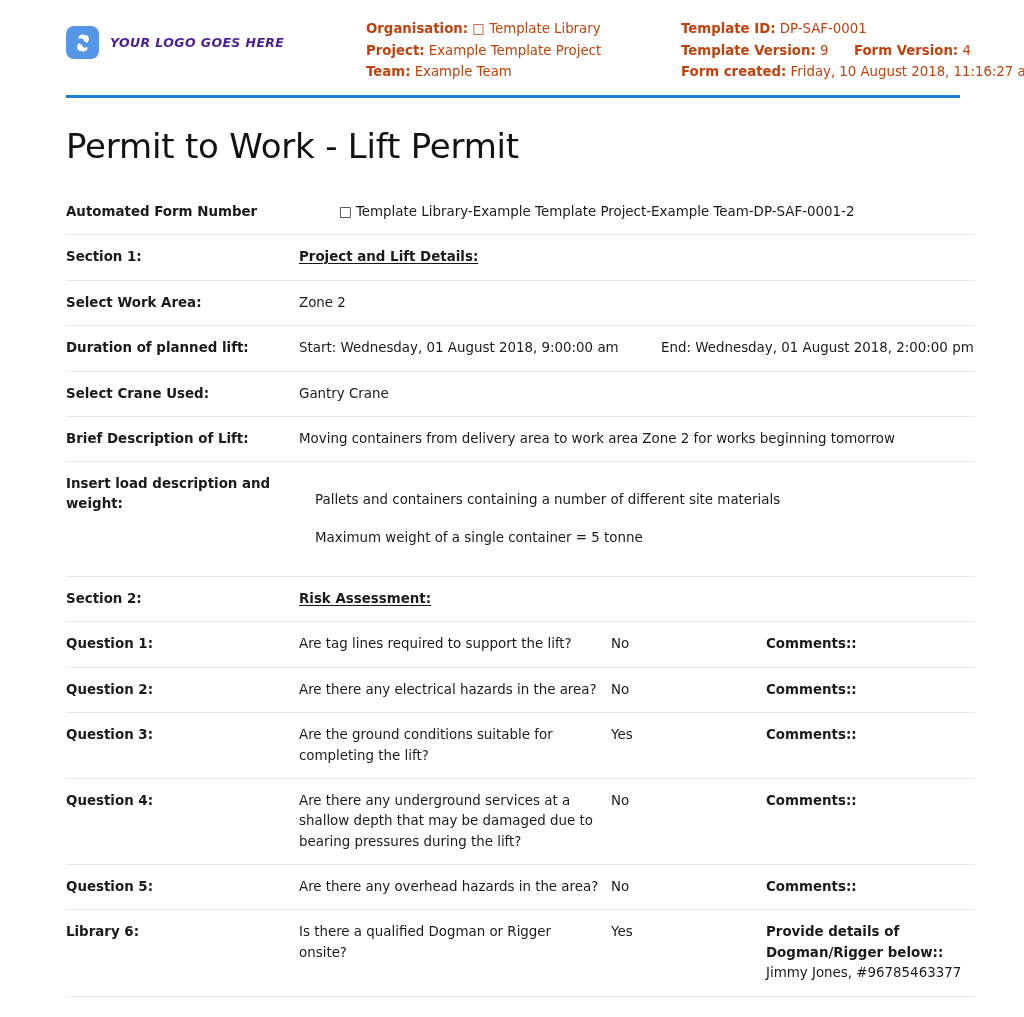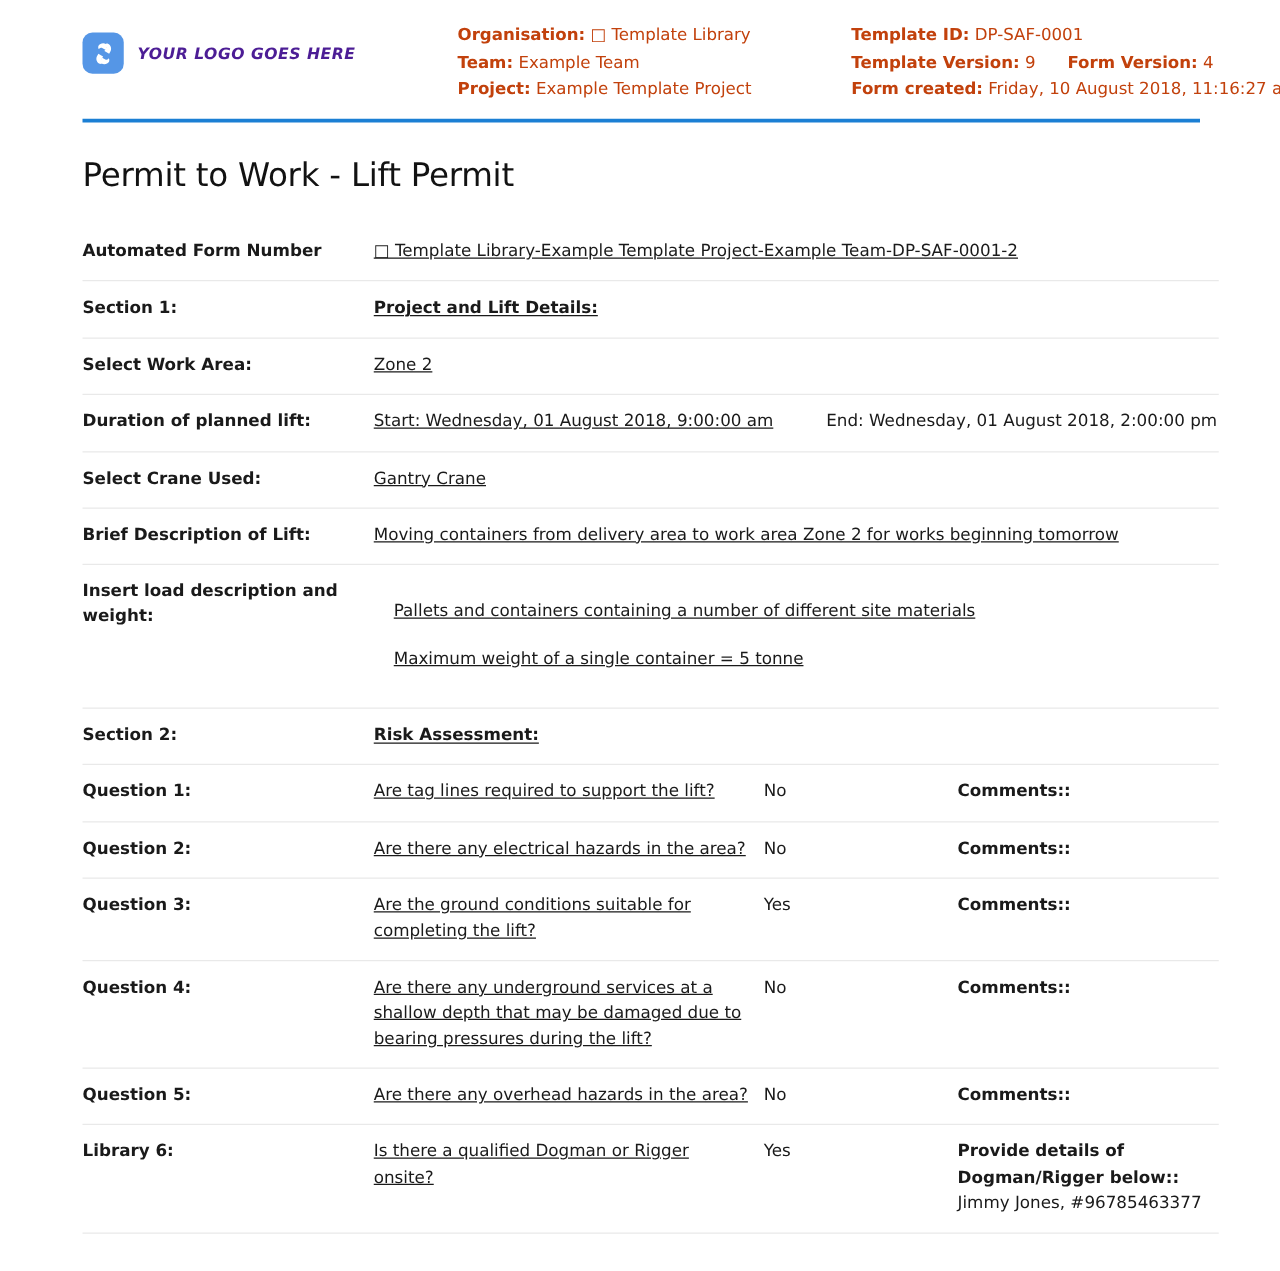--- a/index.html
+++ b/index.html
@@ -72,21 +72,21 @@
   .rule {
     height: 3px;
     background: #1b7fd4;
     margin-top: 12px;
     width: 894px;
   }
 
   
   .title {
     margin: 28px 0 0 66px;
-    font-size: 26px;
+    font-size: 34px;
     font-weight: normal;
     letter-spacing: -0.2px;
     color: #121212;
   }
 
   
   .table {
     margin: 24px 0 0 66px;
     width: 909px;
   }
@@ -104,21 +104,20 @@
     line-height: 1.5;
     padding-right: 10px;
     box-sizing: border-box;
   }
   .c-main {
     flex: 1 1 auto;
     font-size: 13.4px;
     line-height: 1.52;
     padding-right: 12px;
     box-sizing: border-box;
-    text-decoration: underline;
   }
   .c-main.split { flex: 0 0 362px; }
   .c-second {
     flex: 0 0 320px;
     font-size: 13.4px;
     line-height: 1.52;
   }
   .c-answer {
     flex: 0 0 155px;
     font-size: 13.4px;
@@ -133,21 +132,21 @@
   .c-comments .cbody { font-weight: normal; }
   .q-text { flex: 0 0 312px; }
   .section-head {
     font-weight: bold;
     text-decoration: underline;
     text-underline-offset: 2px;
   }
   .para { margin: 16px; }
   .para + .para { margin-top: 17px; }
   .tall { min-height: 56px; }
-  .tall2 { min-height: 44px; }
+  .tall2 { min-height: 44px; gap: 40px; }
   .sp { min-height: 24px; }
 </style>
 </head>
 <body>
 
 <div class="page">
 
   <div class="header">
 
     <div class="logo-block">
@@ -161,26 +160,26 @@
       </div>
       <div class="logo-text">YOUR LOGO GOES HERE</div>
     </div>
 
     <div class="meta-col left">
       <div class="meta-line">
         <span class="meta-k">Organisation:</span>
         <span class="meta-v">□ Template Library</span>
       </div>
       <div class="meta-line">
+        <span class="meta-k">Project:</span>
+        <span class="meta-v">Example Template Project</span>
+      </div>
+      <div class="meta-line">
         <span class="meta-k">Team:</span>
         <span class="meta-v">Example Team</span>
-      </div>
-      <div class="meta-line">
-        <span class="meta-k">Project:</span>
-        <span class="meta-v">Example Template Project</span>
       </div>
     </div>
 
     <div class="meta-col right">
       <div class="meta-line">
         <span class="meta-k">Template ID:</span>
         <span class="meta-v">DP-SAF-0001</span>
       </div>
       <div class="meta-line">
         <span class="meta-k">Template Version:</span>

